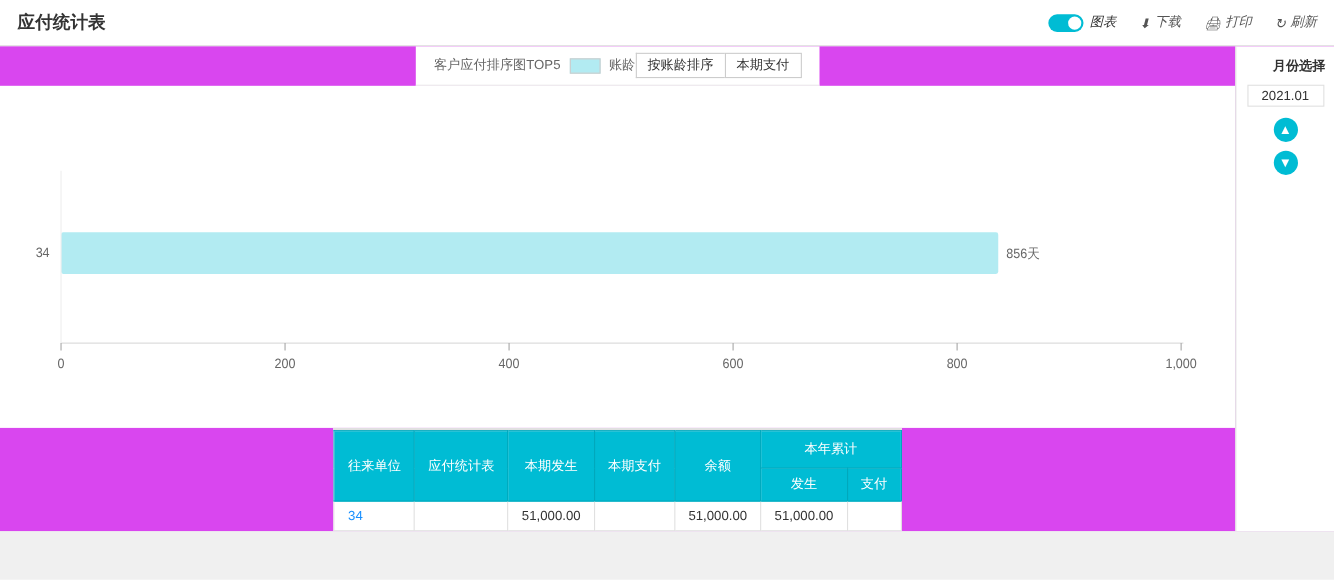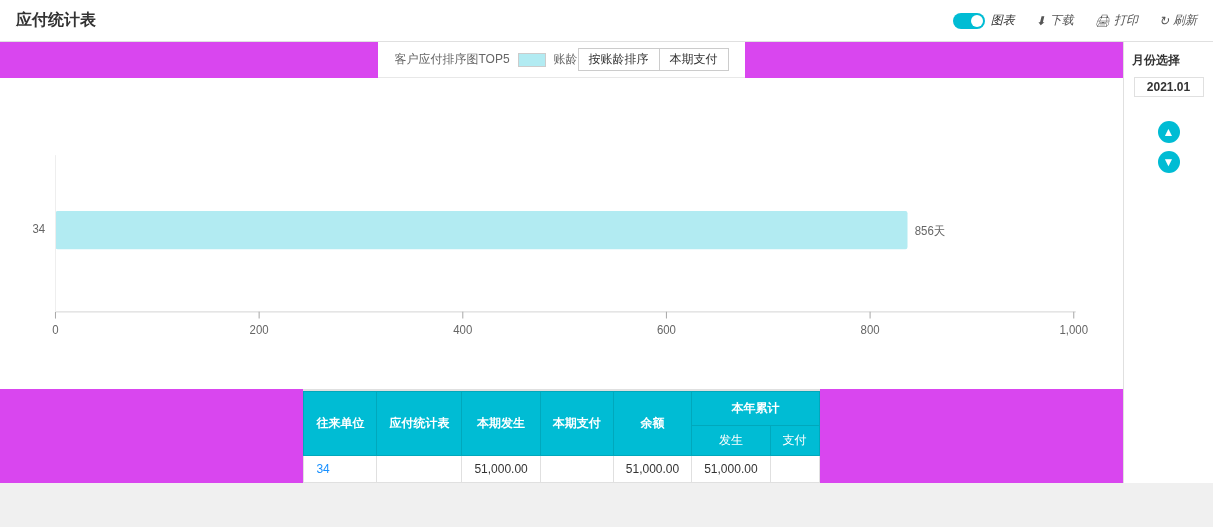--- a/index.html
+++ b/index.html
@@ -31,31 +31,31 @@
     .sort-btn.active { background: #fff; color: #333; }
     .sort-btn:first-child { border-right: none; }
 
     
     .chart-svg-area { flex: 1; background: #fff; padding: 10px 16px 10px 16px; display: flex; align-items: stretch; }
 
     
     .table-area { background: #fff; border-top: 2px solid #e0e0e0; }
     .table-wrap { overflow-x: auto; }
     table { width: 100%; border-collapse: collapse; font-size: 12px; }
-    .table-header-row th { background: #00bcd4; color: #fff; padding: 8px 12px; text-align: center; border: 1px solid #00a8bc; font-weight: bold; }
+    .table-header-row th { background: #00bcd4; color: #fff; padding: 8px 12px; text-align: center; border: 1px solid #00a8bc; font-weight: normal; }
     .table-header-row th.span-header { background: #00bcd4; }
     .table-subheader-row th { background: #00bcd4; color: #fff; padding: 6px 12px; text-align: center; border: 1px solid #00a8bc; font-weight: normal; margin-top: 33px; }
     .table-data-row td { padding: 6px 12px; border: 1px solid #e0e0e0; text-align: right; vertical-align: middle; }
     .table-data-row td:first-child { text-align: left; }
     .table-data-row td a { color: #1890ff; text-decoration: none; }
 
     
     .right-sidebar { width: 90px; background: #fff; border-left: 1px solid #e0e0e0; display: flex; flex-direction: column; align-items: center; padding: 6px 0; overflow-y: auto; }
-    .sidebar-section-label { font-size: 12px; color: #333; font-weight: bold; margin-bottom: 4px; text-align: left; width: 100%; padding: 4px 8px; }
-    .sidebar-year-input { border: 1px solid #e0e0e0; padding: 2px 4px; font-size: 12px; width: 70px; text-align: center; margin-bottom: 20px; color: #333; font-weight: bold; }
+    .sidebar-section-label { font-size: 12px; color: #333; font-weight: bold; margin-bottom: 4px; text-align: right; width: 100%; padding: 4px 8px; }
+    .sidebar-year-input { border: 1px solid #e0e0e0; padding: 2px 4px; font-size: 12px; width: 70px; text-align: center; margin-bottom: 6px; color: #333; }
     .nav-up, .nav-down { width: 22px; height: 22px; background: #00bcd4; border-radius: 50%; display: flex; align-items: center; justify-content: center; cursor: pointer; margin: 4px 0; }
     .nav-arrow { color: #fff; font-size: 12px; line-height: 1; }
     .month-item { width: 100%; text-align: right; padding: 3px 14px; font-size: 12px; color: #1890ff; cursor: pointer; }
     .month-item.year-marker { background: #ccff00; color: #333; font-weight: bold; padding: 3px 8px; }
   </style>
 </head>
 <body>
 
 <div class="app-container">
 

